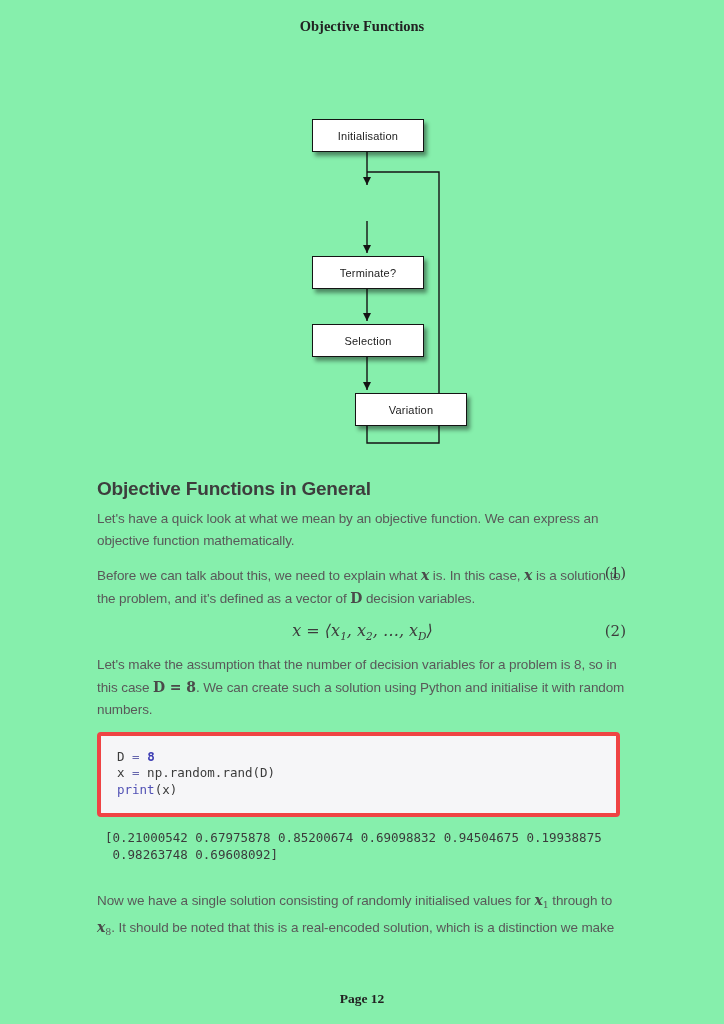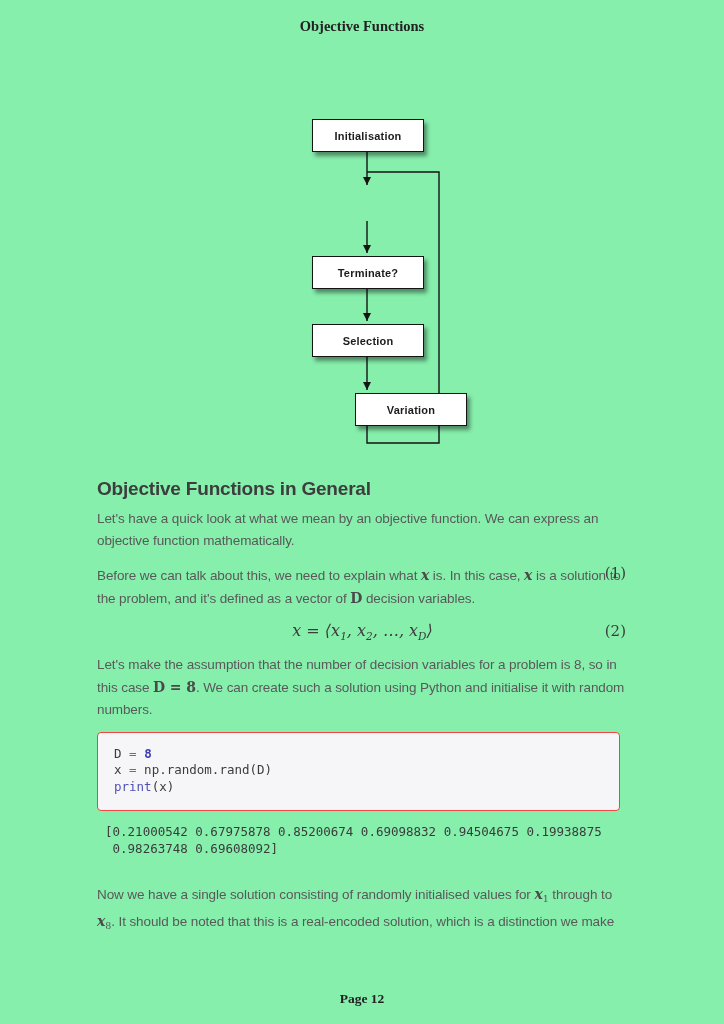--- a/index.html
+++ b/index.html
@@ -11,42 +11,42 @@
               font-family:"Liberation Serif",serif;font-weight:bold;font-size:14.5px;color:#222;}
   .doc-footer{position:absolute;top:991px;left:0;width:724px;text-align:center;
               font-family:"Liberation Serif",serif;font-weight:bold;font-size:13.5px;color:#222;}
 
   
   .flowchart{position:absolute;top:0;left:0;width:724px;height:465px;}
   .flowchart svg{position:absolute;top:0;left:0;}
   .fc-node{position:absolute;left:312px;width:110px;height:31px;border:1.4px solid #141414;
            background:#ffffff;display:flex;align-items:center;justify-content:center;
            font-size:11px;color:#1c1c1c;box-shadow:3px 4px 4px rgba(0,0,0,0.42);}
-  .fc-node .fc-label{letter-spacing:.2px;font-weight:bold;}
+  .fc-node .fc-label{letter-spacing:.2px;}
   .n1{top:119px;} .n2{top:188px;} .n3{top:256px;} .n4{top:324px;text-align:right;} .n5{top:393px;}
 
   
   .content{position:absolute;top:477px;left:97px;width:531px;}
   .content h2{margin:0 0 8px 0;font-size:19px;line-height:23px;font-weight:bold;color:#3d3d3d;
               letter-spacing:-.2px;}
   .para{margin:0 0 11px 0;font-size:13.5px;line-height:22px;color:#595959;letter-spacing:-.1px;}
 
   .mvar{font-family:"DejaVu Serif","Liberation Serif",serif;font-style:italic;font-weight:600;
         font-size:14px;color:#4a4a4a;}
   .mrm{font-family:"DejaVu Serif","Liberation Serif",serif;font-weight:700;font-size:14px;color:#4a4a4a;}
   .msub{font-family:"DejaVu Serif","Liberation Serif",serif;font-size:9.5px;vertical-align:-3px;}
 
   .eq-row{position:relative;margin:4px 0 12px 0;text-align:center;
           font-family:"DejaVu Serif","Liberation Serif",serif;font-size:16px;color:#3c3c3c;}
   .eq-body{font-style:italic;}
   .eq-body .msub{font-size:10.5px;vertical-align:-3.5px;}
   .eq-number{position:absolute;right:2px;top:1px;font-style:normal;font-size:15px;color:#3c3c3c;}
 
   
-  .code-block{margin:10px 8px 0 0;background:#f6f6f8;border:1px solid #ef4444;border-radius:4px;
+  .code-block{margin:10px 8px 0 0;background:#f6f6f8;border:4px solid #ef4444;border-radius:4px;
               padding:13px 16px 15px 16px;}
   .code-line{font-family:"DejaVu Sans Mono","Liberation Mono",monospace;font-size:12.5px;
              line-height:16.5px;color:#3c3c3c;white-space:pre;}
   .tok-op{color:#6767ad;}
   .tok-num{color:#3b3bb3;font-weight:bold;}
   .tok-bi{color:#5151b5;}
 
   .code-output{margin:12px 0 0 8px;font-family:"DejaVu Sans Mono","Liberation Mono",monospace;
                font-size:12.5px;line-height:17px;color:#3b3b3b;white-space:pre;}
 

